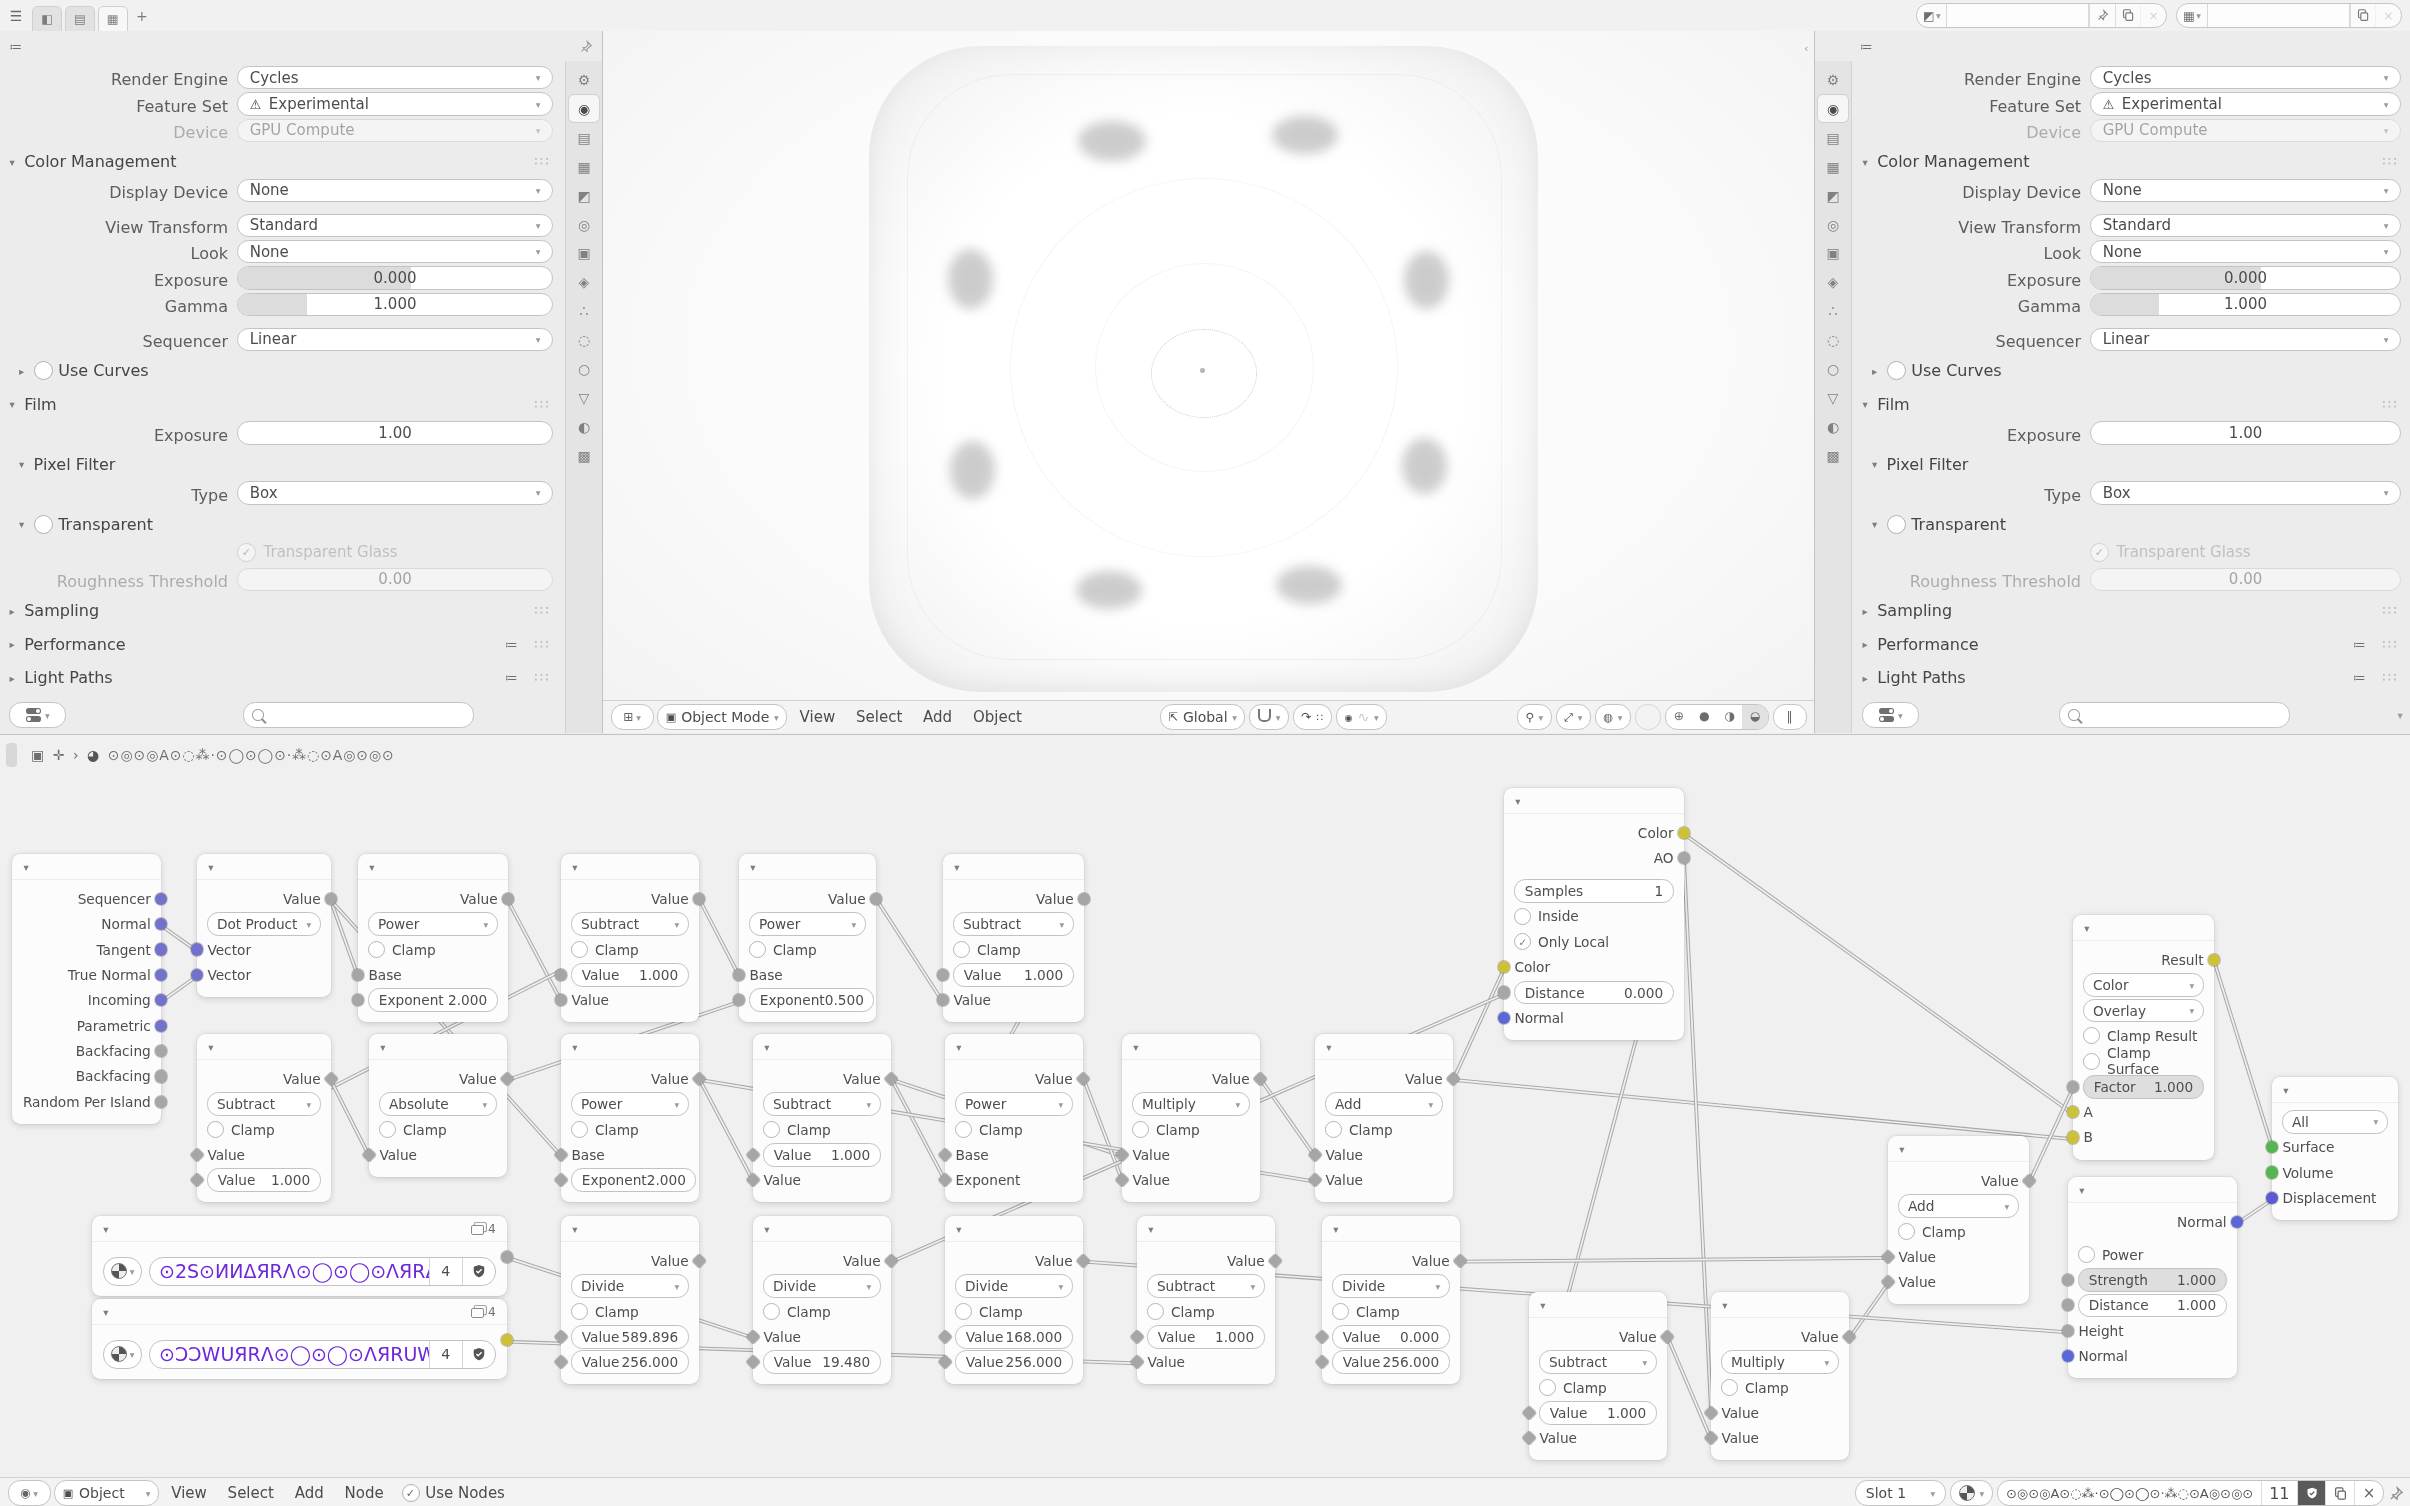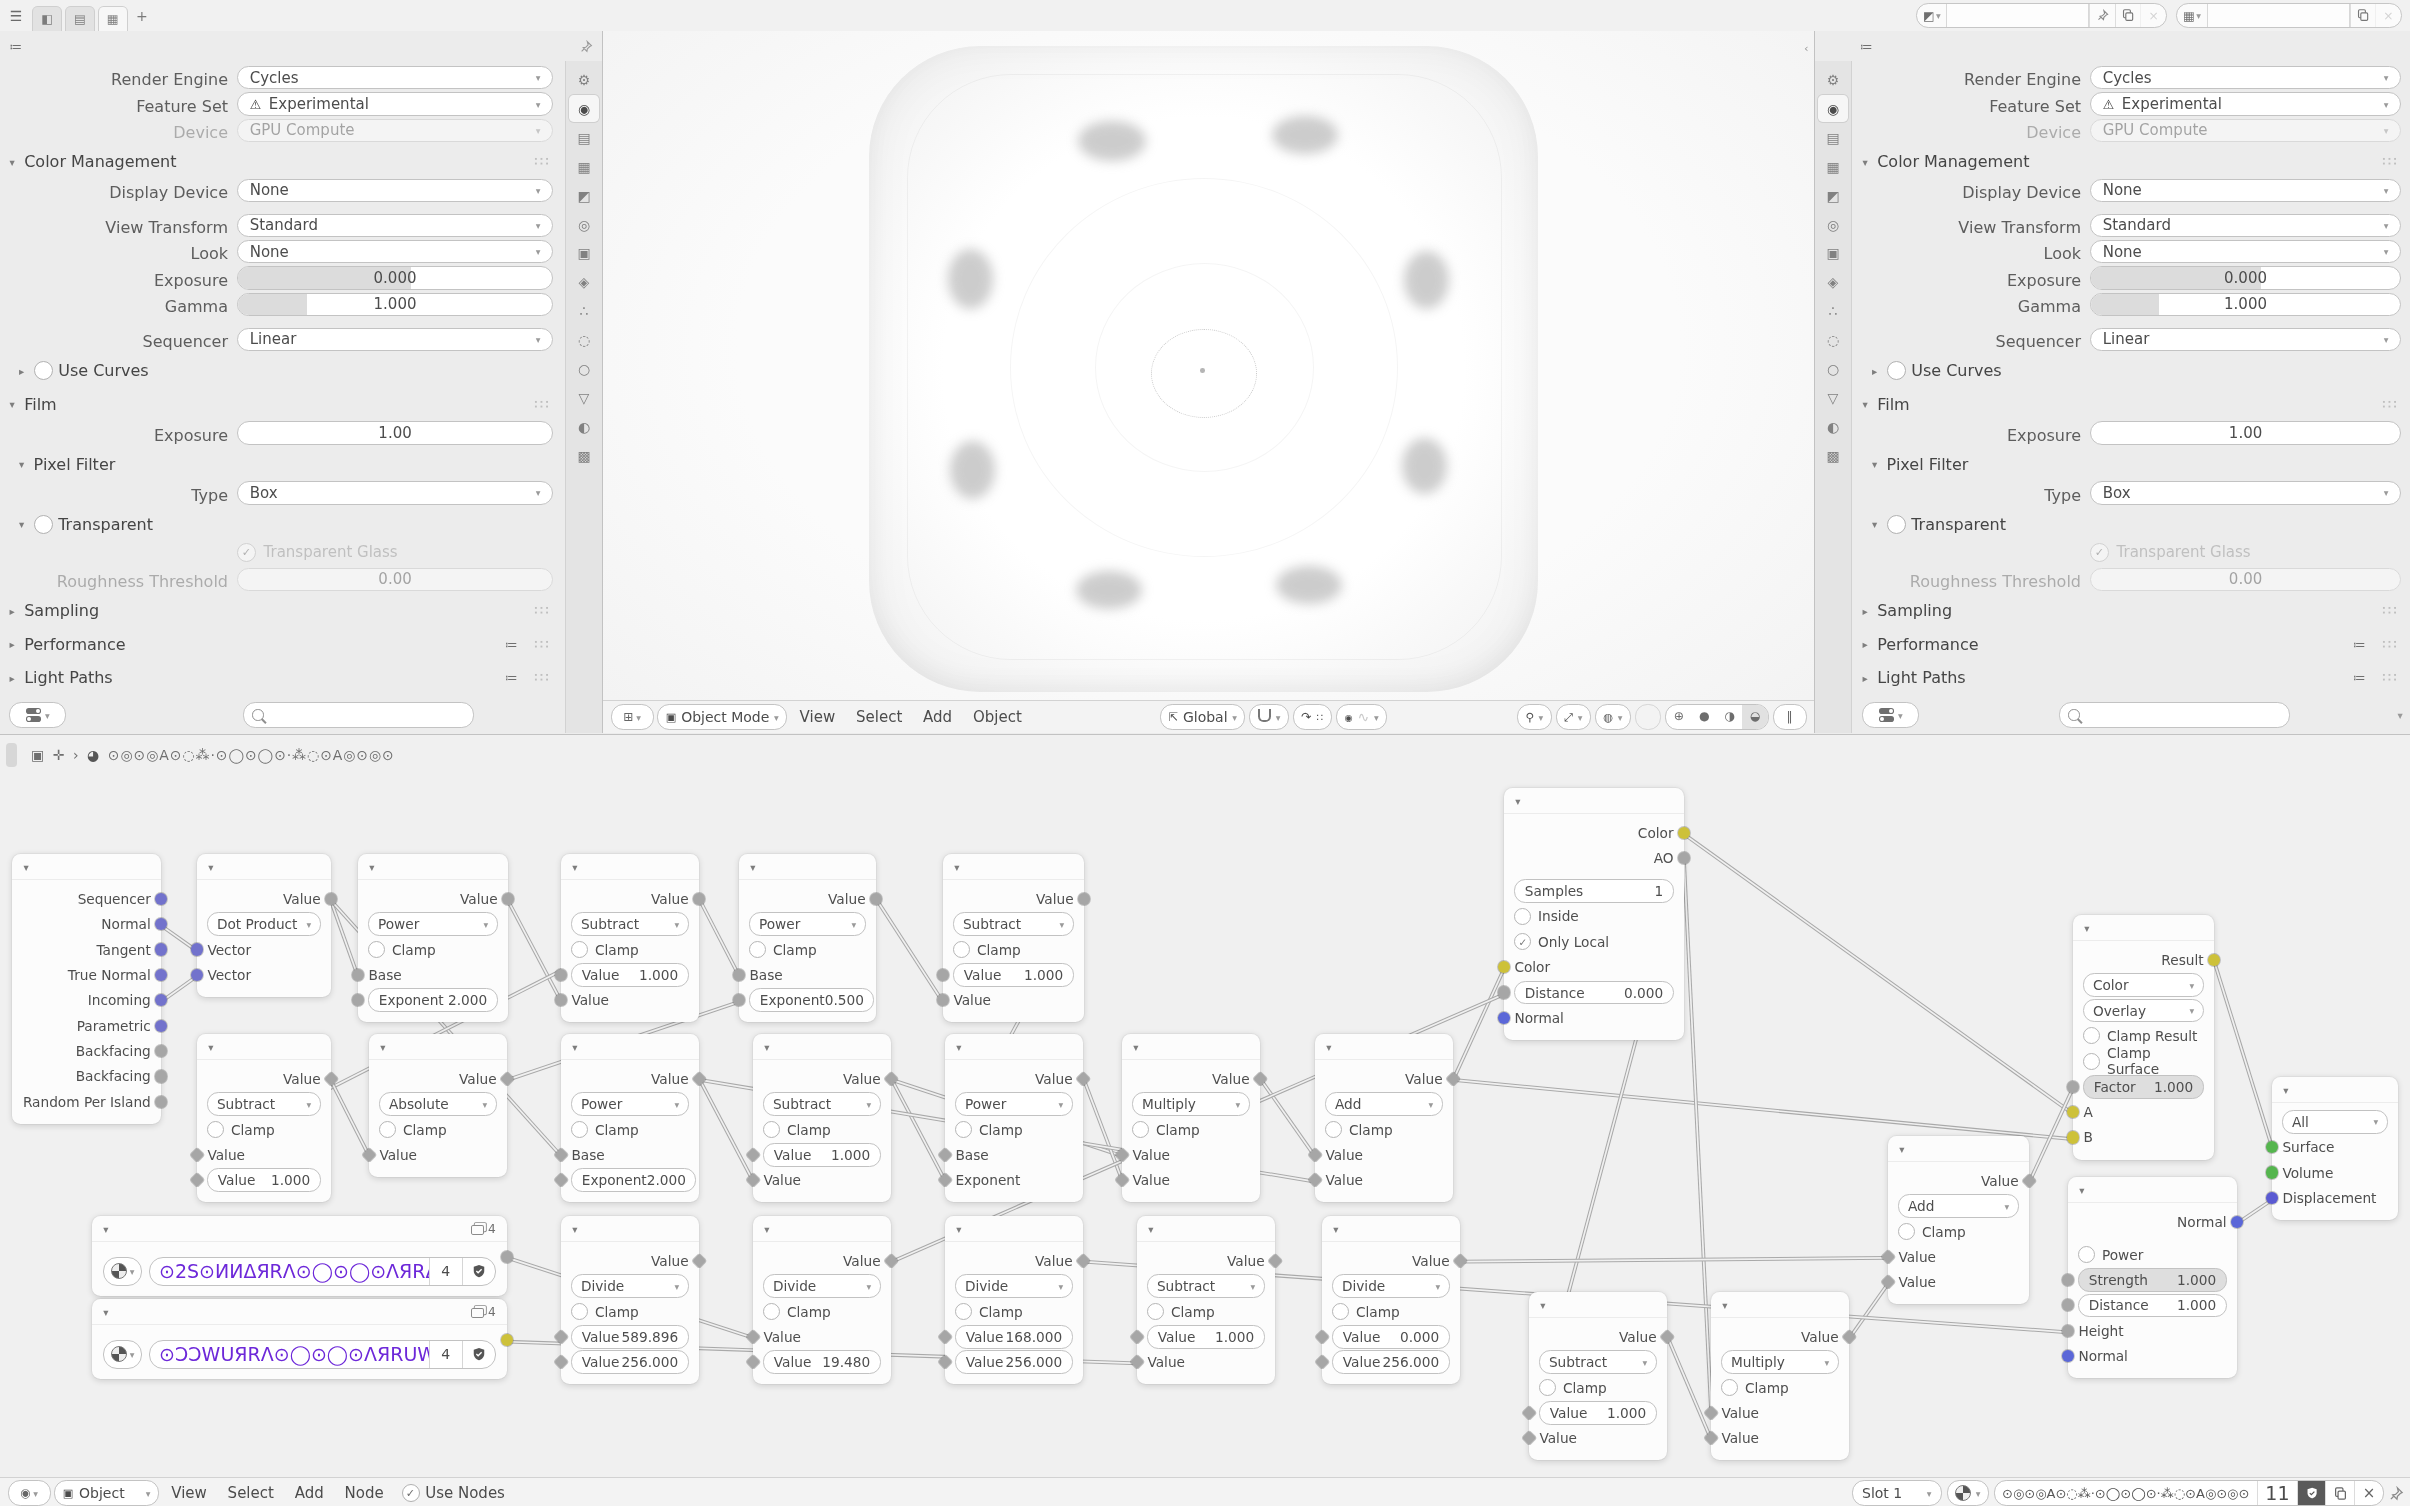--- a/index.html
+++ b/index.html
@@ -1607,21 +1607,21 @@
       <span class="slotpill">
           <span>Slot 1</span>
           <span class="chev">▾</span>
         </span>
       <span class="miniwidget">
           <span class="halfsphere"></span>
           <span class="chev">▾</span>
         </span>
       <span class="matgroup">
         <span class="matname">⊙◎⊙◎A⊙◌⁂·⊙◯⊙◯⊙·⁂◌⊙A◎⊙◎⊙</span>
-        <span style="font-size:19px">11</span>
+        <span style="font-size:16px">11</span>
         <span class="shieldon">
             <svg class="icn" width="12.2" height="12.2" viewBox="0 0 16 16">
               <path d="M8 1l6 2v5c0 4-3.5 6.5-6 7-2.5-.5-6-3-6-7V3z" fill="#fff"></path>
               <path d="M5 8l2 2 4-4" stroke="#555" stroke-width="1.6" fill="none"></path>
             </svg>
           </span>
         <span>
             <svg class="icn" width="13" height="13" viewBox="0 0 16 16">
               <rect x="5" y="5" width="9" height="10" rx="1.5" fill="none" stroke="#666" stroke-width="1.5"></rect>
               <path d="M11 5V2.5A1.5 1.5 0 0 0 9.5 1H3.5A1.5 1.5 0 0 0 2 2.5V10a1.5 1.5 0 0 0 1.5 1.5H5" fill="none" stroke="#666" stroke-width="1.5"></path>

